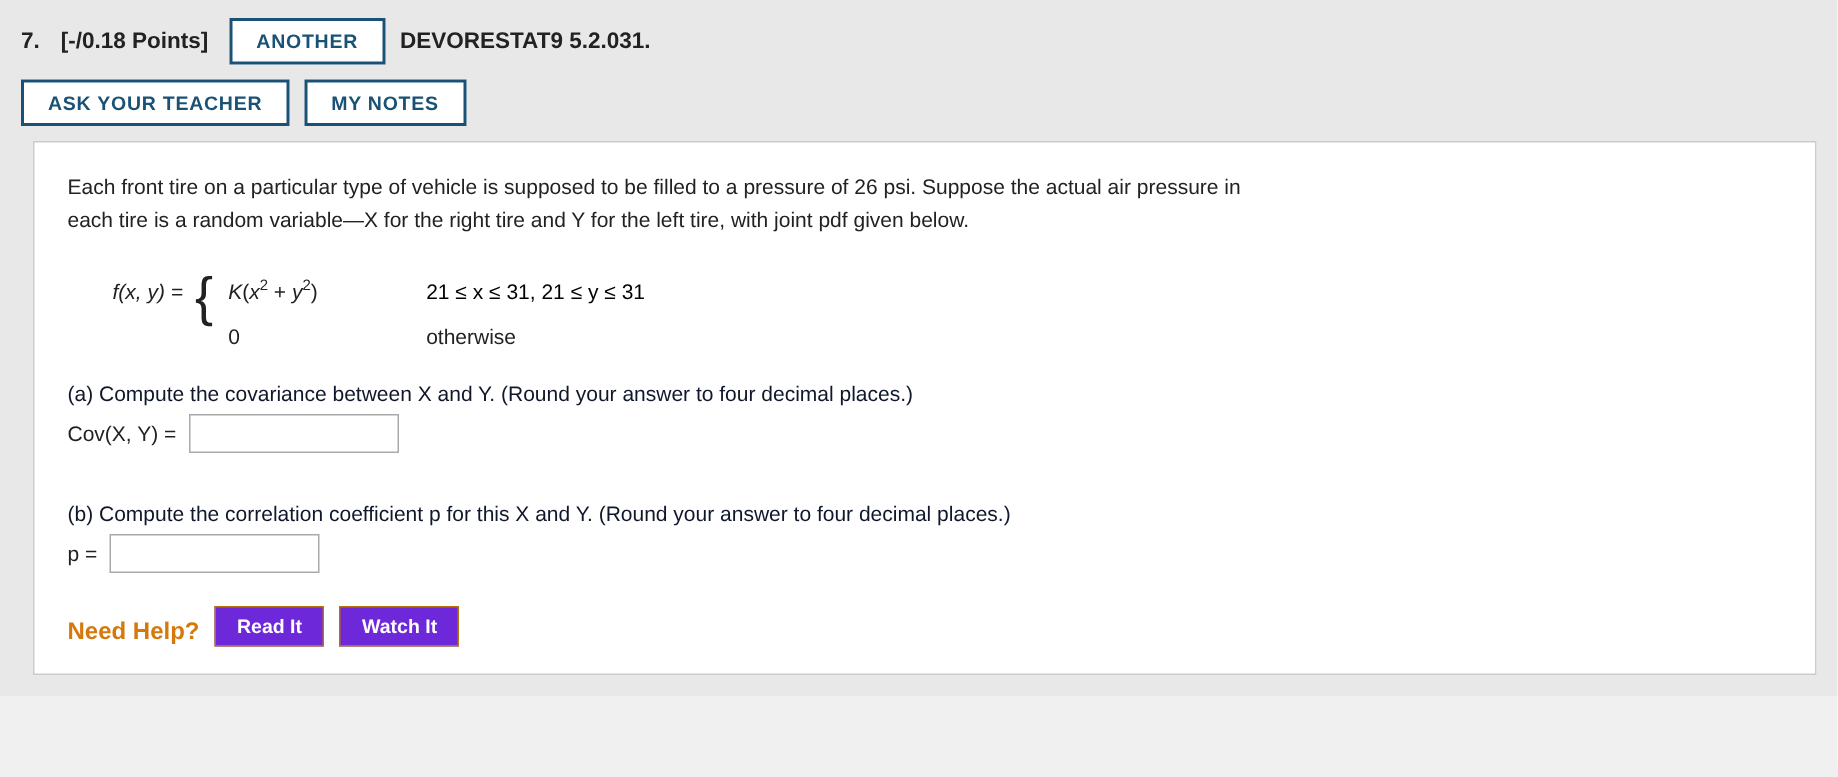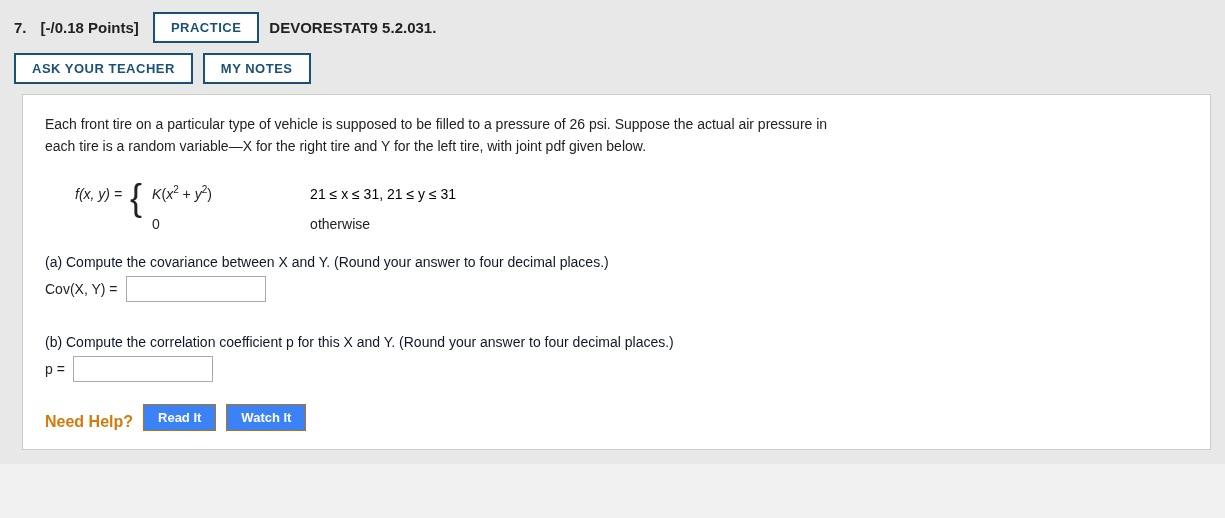--- a/index.html
+++ b/index.html
@@ -70,21 +70,21 @@
       font-weight: 100;
       color: #222;
     }
     .pdf-cases {
       display: flex;
       flex-direction: column;
       gap: 2px;
     }
     .pdf-case-row {
       display: flex;
-      gap: 28px;
+      gap: 2px;
       align-items: center;
     }
     .pdf-formula {
       min-width: 130px;
     }
     .red-text { color: #000000; }
     .italic { font-style: italic; }
     .part-label {
       color: #0f172a;
       font-weight: normal;
@@ -118,38 +118,38 @@
       align-items: flex-end;
       gap: 10px;
       margin-top: 22px;
     }
     .need-help-label {
       color: #d4790a;
       font-weight: bold;
       font-size: 16px;
     }
     .btn-orange {
-      background: #3b82f6;
+      background: #6d28d9;
       color: white;
       border: 1px solid #b8720a;
       font-weight: bold;
       font-size: 13px;
       padding: 5px 14px;
       cursor: pointer;
     }
     sup { font-size: 10px; vertical-align: super; }
   </style>
 </head>
 <body>
 
 <div class="outer">
   <div class="top-bar">
     <span class="problem-label">7.</span>
     <span class="problem-label">[-/0.18 Points]</span>
-    <button class="btn-outline">PRACTICE</button>
+    <button class="btn-outline">ANOTHER</button>
     <span class="problem-label">DEVORESTAT9 5.2.031.</span>
   </div>
   <div class="top-bar">
     <button class="btn-outline">ASK YOUR TEACHER</button>
     <button class="btn-outline">MY NOTES</button>
   </div>
 
   <div class="content-box">
     <div class="problem-text">
       <span>Each front tire on a particular type of vehicle is supposed to be filled to a pressure of 26 psi. Suppose the actual air pressure in</span><br>

